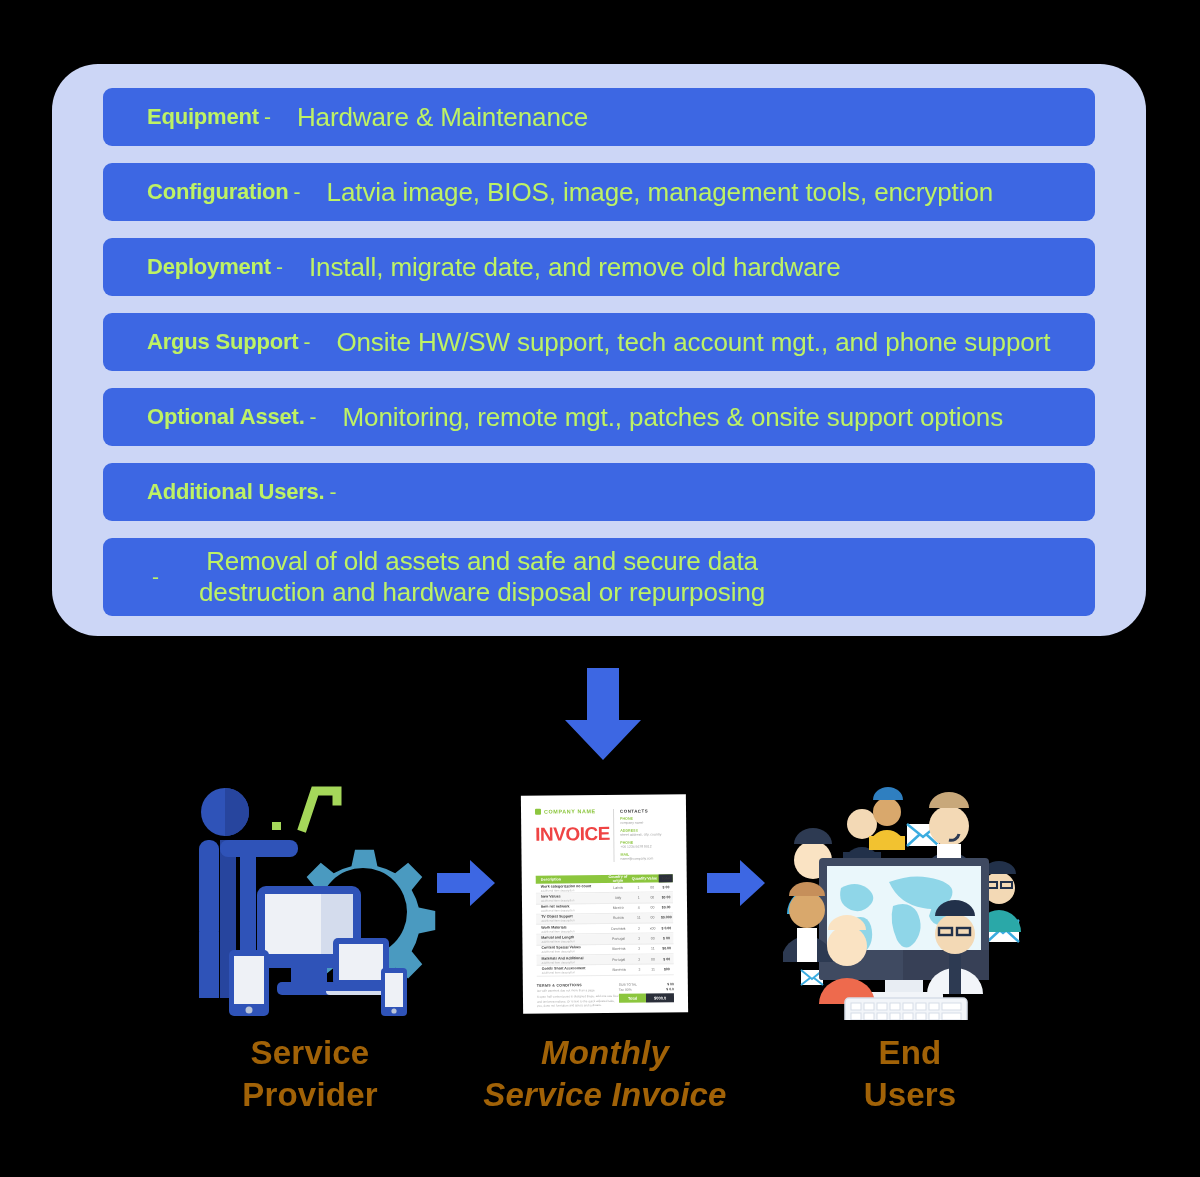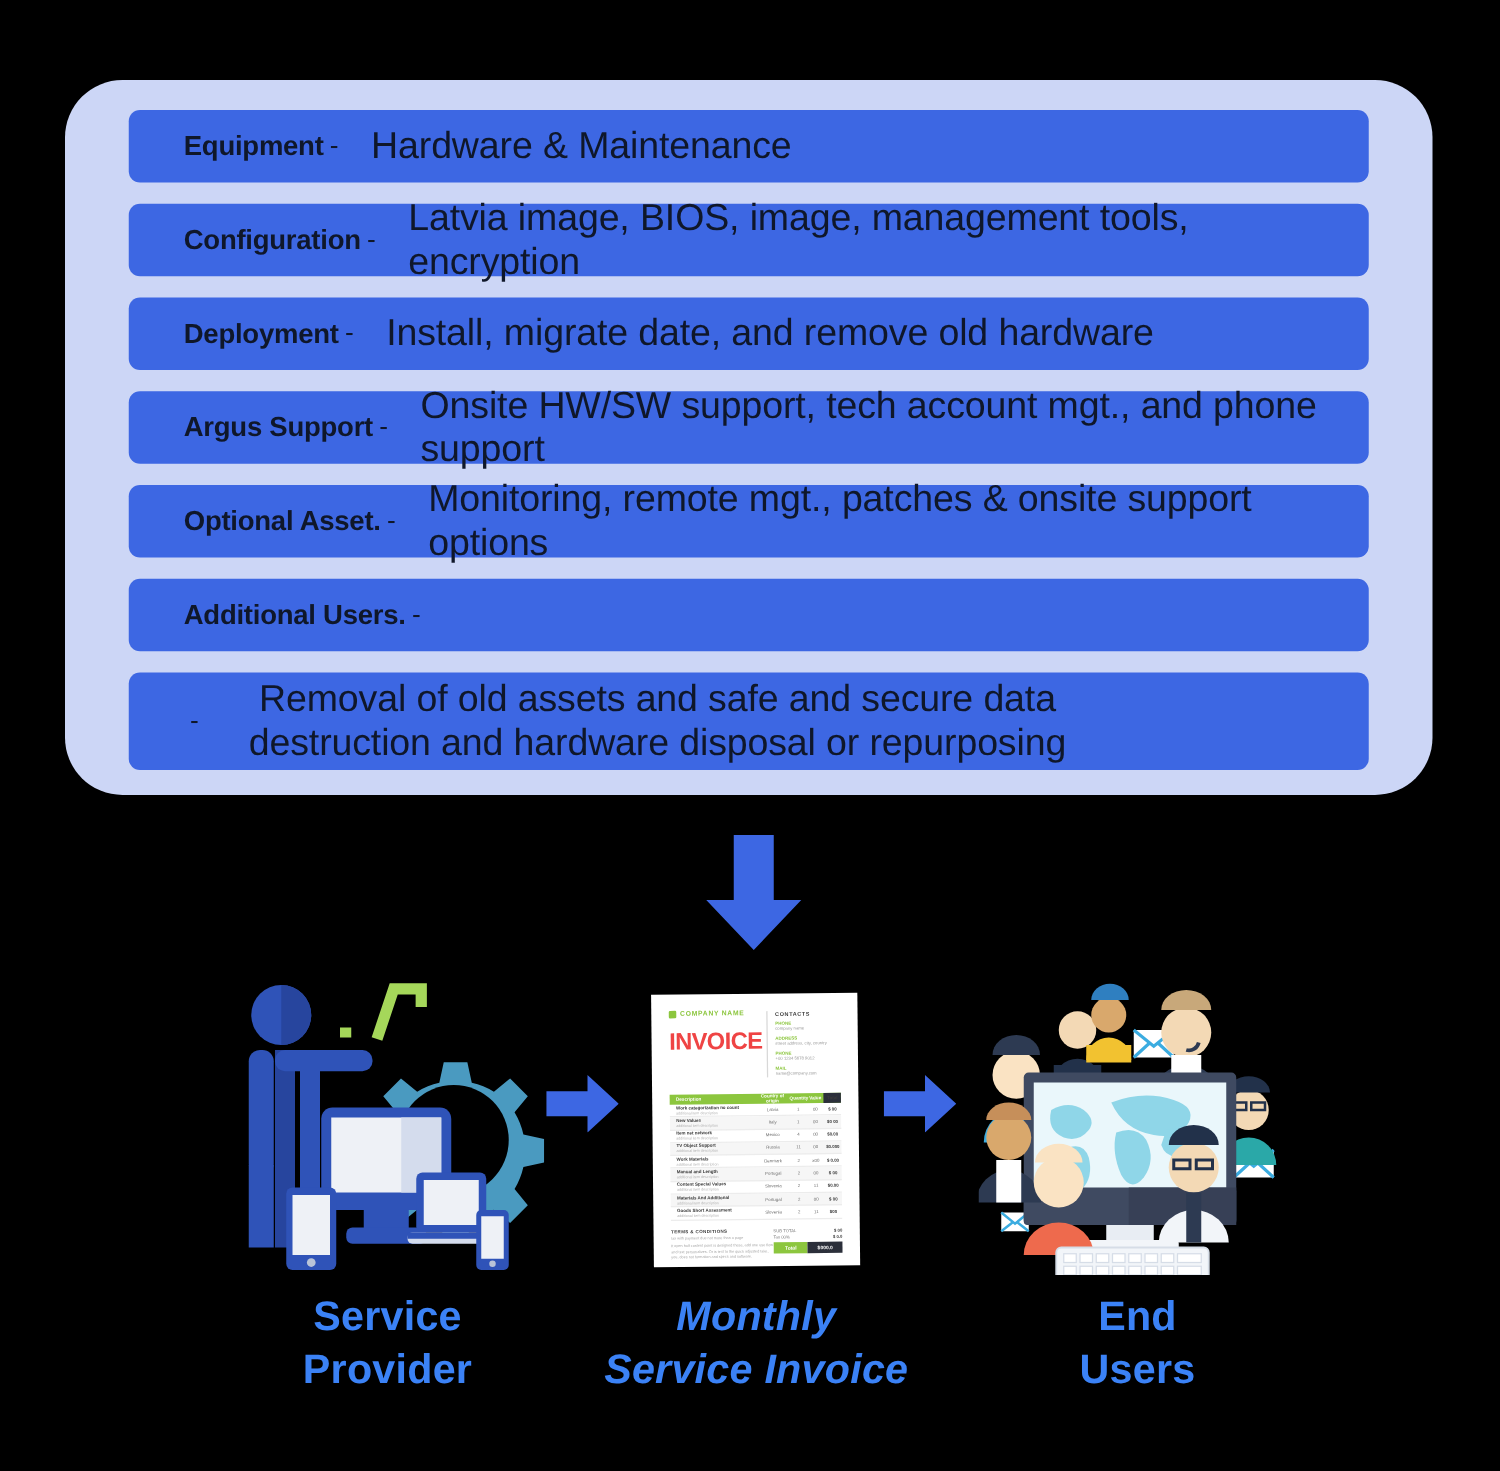--- a/index.html
+++ b/index.html
@@ -23,42 +23,42 @@
   }
   .svc-row{
     height:58px;
     background:#3d67e3;
     border-radius:9px;
     margin-bottom:17px;
     display:flex;
     align-items:center;
     box-sizing:border-box;
     padding-left:44px;
-    color:#0f172a;
+    color:#bef264;
   }
   .svc-row:last-child{margin-bottom:0;}
   .svc-row.tall{
     height:78px;
     align-items:center;
   }
   .svc-label{
     font-weight:bold;
     font-size:22px;
     white-space:nowrap;
     letter-spacing:-0.2px;
   }
   .svc-dash{
     font-weight:normal;
     font-size:21px;
     margin-left:5px;
     margin-right:26px;
   }
   .svc-desc{
     font-weight:normal;
-    font-size:30px;
+    font-size:26px;
     letter-spacing:-0.1px;
     white-space:pre-line;
     line-height:1.18;
   }
   .svc-row.tall .svc-desc{
     text-align:center;
     margin-left:14px;
   }
 
   
@@ -138,21 +138,21 @@
   .inv-tot-bar .d{flex:1;background:#2b2f3a;color:#fff;font-size:4px;font-weight:bold;display:flex;align-items:center;justify-content:center;}
   
   #users-illustration{
     position:absolute;left:783px;top:782px;width:250px;height:238px;
   }
 
   
   .flow-caption{
     position:absolute;
     text-align:center;
-    color:#3b82f6;
+    color:#a16207;
     font-weight:bold;
     font-size:33px;
     line-height:1.28;
     letter-spacing:0.2px;
     white-space:pre-line;
   }
   #caption-provider{left:160px;top:1032px;width:300px;}
   #caption-invoice{left:440px;top:1032px;width:330px;font-style:italic;}
   #caption-users{left:780px;top:1032px;width:260px;}
 </style>

